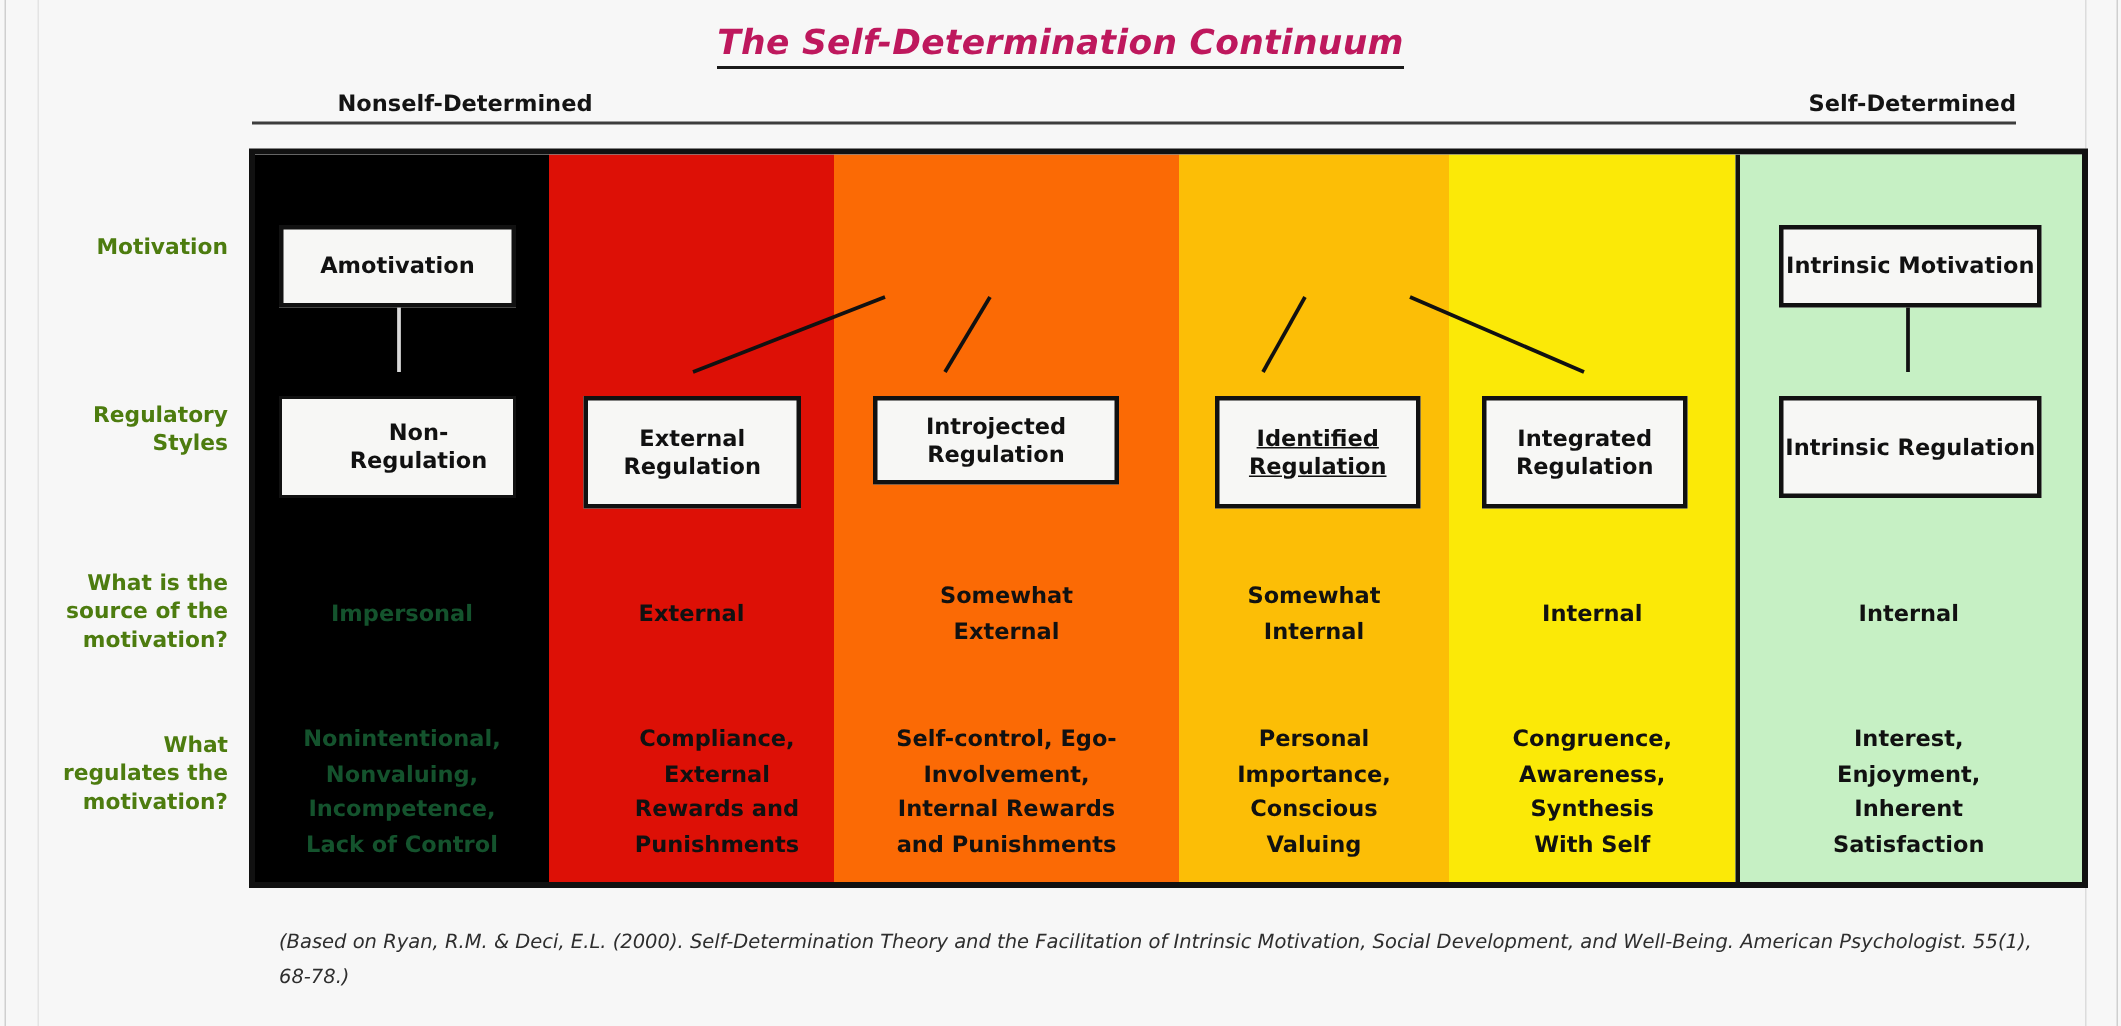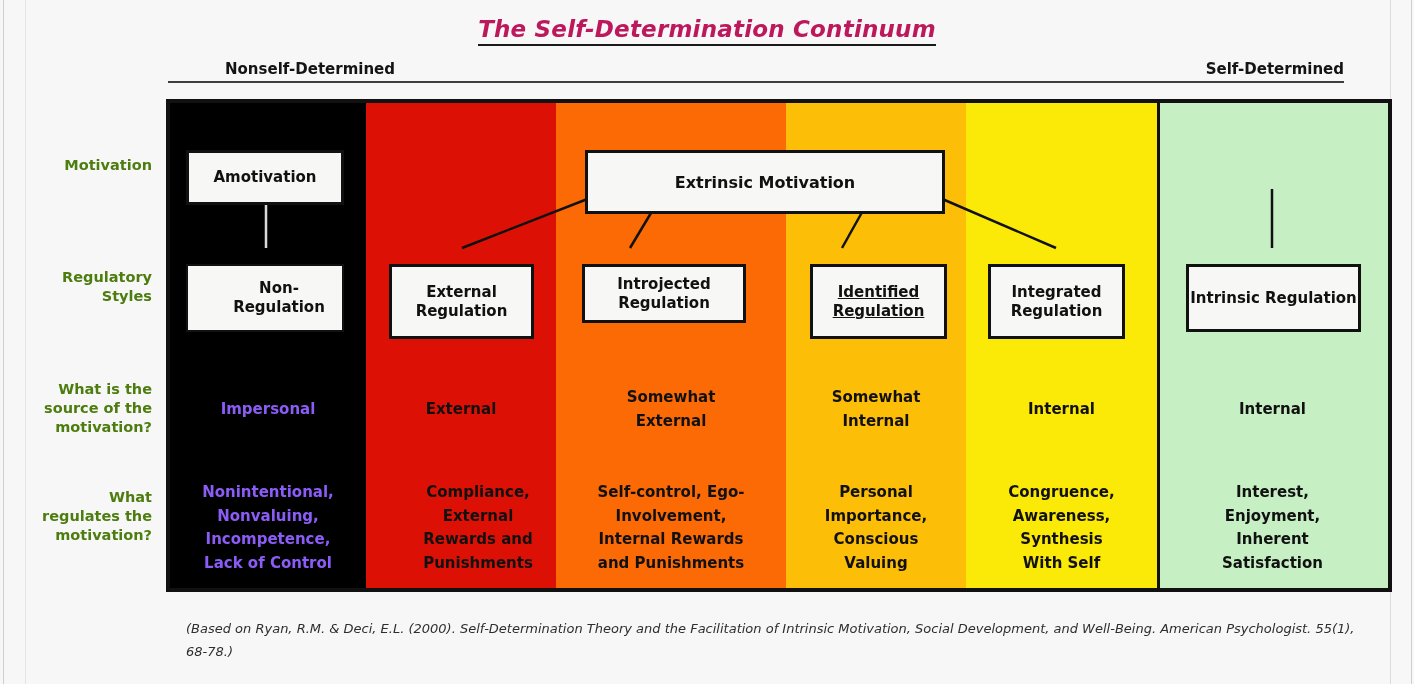--- a/index.html
+++ b/index.html
@@ -141,21 +141,21 @@
   
   .cell {
     position: absolute;
     text-align: center;
     font-size: 15px;
     font-weight: bold;
     line-height: 23.5px;
     color: #111111;
     z-index: 3;
   }
-  .cell.onblack { color: #8b5cf6; }
+  .cell.onblack { color: #14532d; }
 
   
   #citation {
     position: absolute;
     left: 186px;
     top: 617px;
     width: 1190px;
     font-size: 13px;
     font-style: italic;
     line-height: 23px;
@@ -208,24 +208,24 @@
 
       <line x1="770" y1="95" x2="886" y2="145" stroke="#111111" stroke-width="2.5"></line>
 
       <line x1="1102" y1="86" x2="1102" y2="145" stroke="#111111" stroke-width="2.5"></line>
     </svg>
 
     <div class="node" style="left:16px;  top:31px;  width:158px; height:55px;">
       <span>Amotivation</span>
     </div>
 
-    <div class="node" style="left:415px; top:31px;  width:360px; height:64px; font-size:16px;">
-      <span>Extrinsic Motivation</span>
-    </div>
-
+
+    <div class="node" style="left:1016px; top:31px; width:175px; height:55px;">
+      <span>Intrinsic Motivation</span>
+    </div>
 
     <div class="node thin" style="left:16px;  top:145px; width:158px; height:68px;">
       <span>Non-Regulation</span>
     </div>
 
     <div class="node" style="left:219px; top:145px; width:145px; height:75px;">
       <span>External<br>Regulation</span>
     </div>
 
     <div class="node" style="left:412px; top:145px; width:164px; height:59px;">

